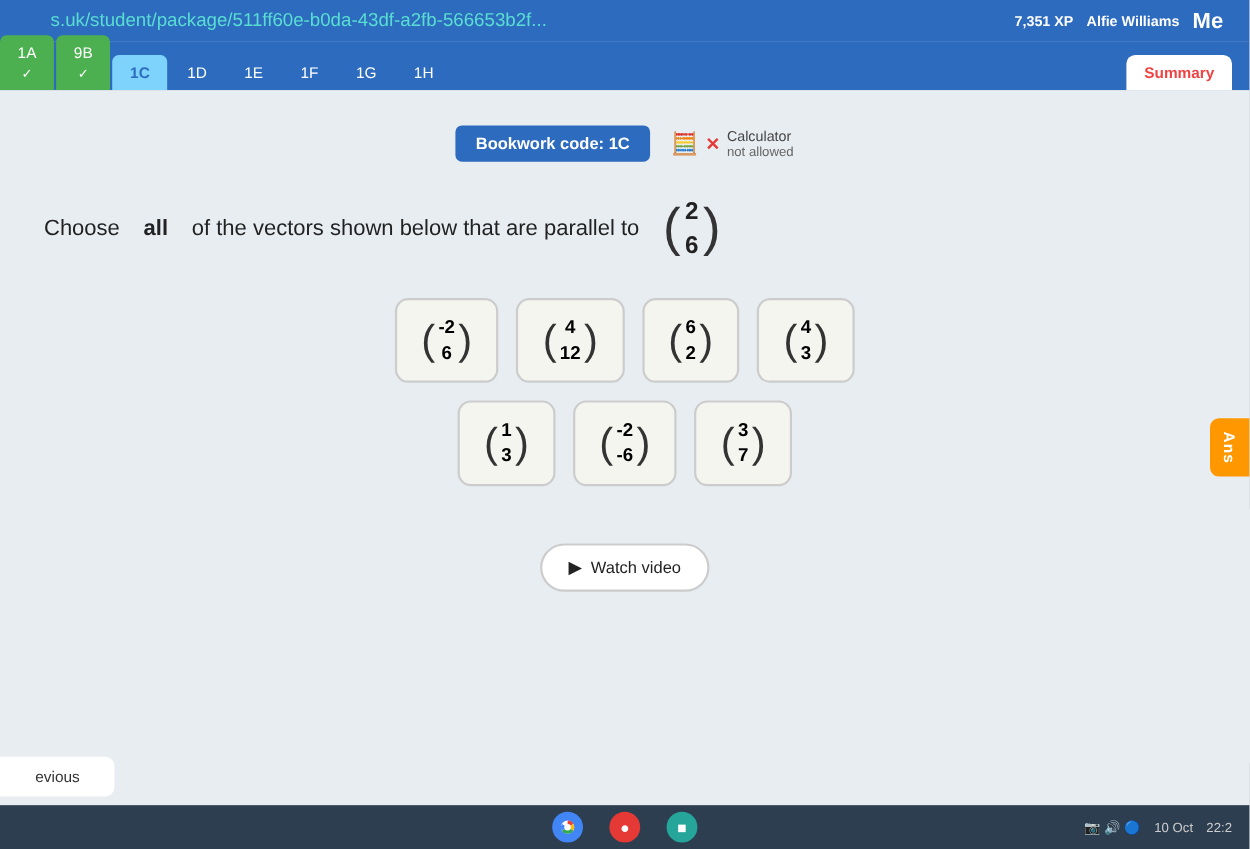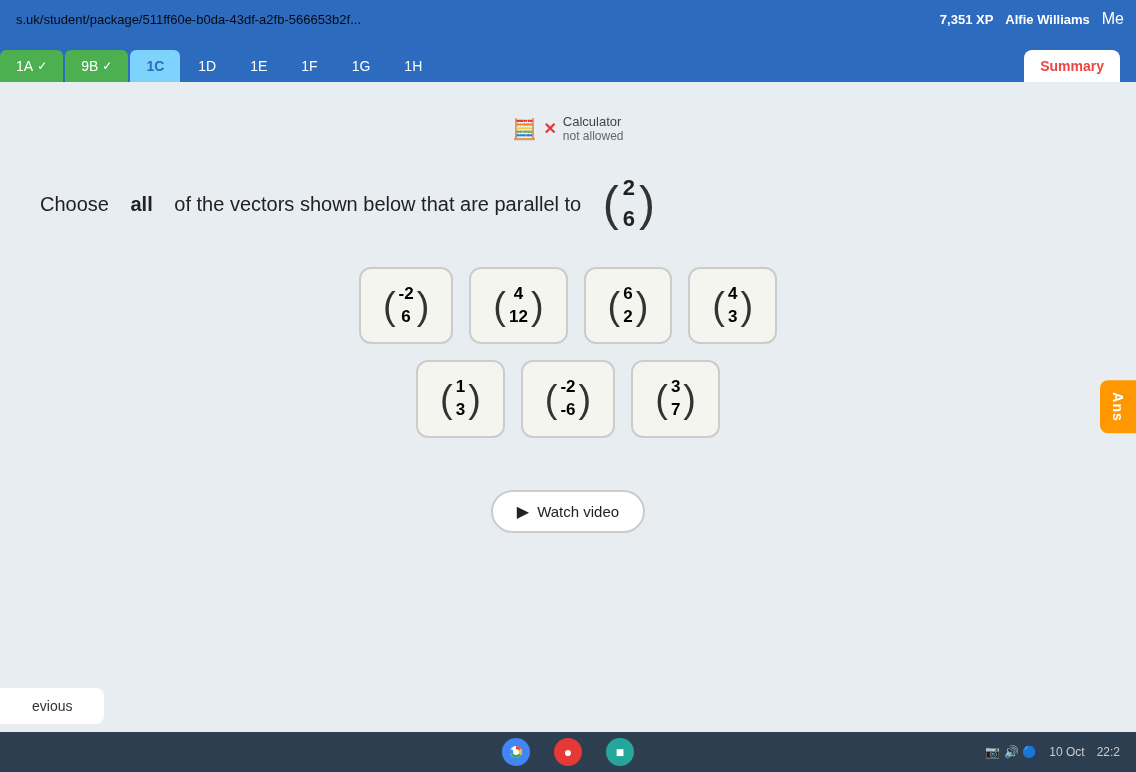--- a/index.html
+++ b/index.html
@@ -15,44 +15,45 @@
     
     .browser-bar {
       background: #2d6bbf;
       height: 38px;
       display: flex;
       align-items: center;
       padding: 0 16px;
       position: relative;
     }
     .browser-url {
-      color: #000000;
-      font-size: 13px;
+      color: #5eead4;
+      font-size: 17px;
       opacity: 0.9;
+      margin-left: 30px;
     }
     .browser-right {
       position: absolute;
-      right: 12px;
+      right: 24px;
       top: 0;
       height: 38px;
       display: flex;
       align-items: center;
       gap: 12px;
       color: white;
       font-size: 13px;
     }
     .xp-badge {
       font-weight: 600;
     }
     .user-name {
       font-weight: 700;
     }
     .more-link {
-      font-size: 16px;
-      font-weight: normal;
+      font-size: 20px;
+      font-weight: bold;
     }
 
     
     .nav-tabs-row {
       background: #2d6bbf;
       padding: 0 16px 0 0;
       display: flex;
       align-items: flex-end;
       gap: 0;
       height: 44px;
@@ -63,20 +64,21 @@
       padding: 8px 16px;
       color: white;
       font-size: 14px;
       font-weight: 500;
       cursor: pointer;
       border-radius: 6px 6px 0 0;
       display: flex;
       align-items: center;
       gap: 4px;
       white-space: nowrap;
+      flex-direction: column;
     }
     .tab-item.active {
       background: #7dd3fc;
       color: #2d6bbf;
       font-weight: 700;
     }
     .tab-item.completed {
       background: #4caf50;
       color: white;
       border-radius: 6px 6px 0 0;
@@ -370,20 +372,21 @@
     <div class="tab-item summary">
       <span>Summary</span>
     </div>
 
   </div>
 </div>
 
 <div class="main-content">
 
   <div class="bookwork-row">
+    <div class="bookwork-badge">Bookwork code: 1C</div>
     <div class="calculator-info">
       <span class="calc-icon">🧮</span>
       <span class="cross-icon">✕</span>
       <div>
         <div style="font-size:13px; color:#444;">Calculator</div>
         <div style="font-size:12px; color:#666;">not allowed</div>
       </div>
     </div>
   </div>
 

